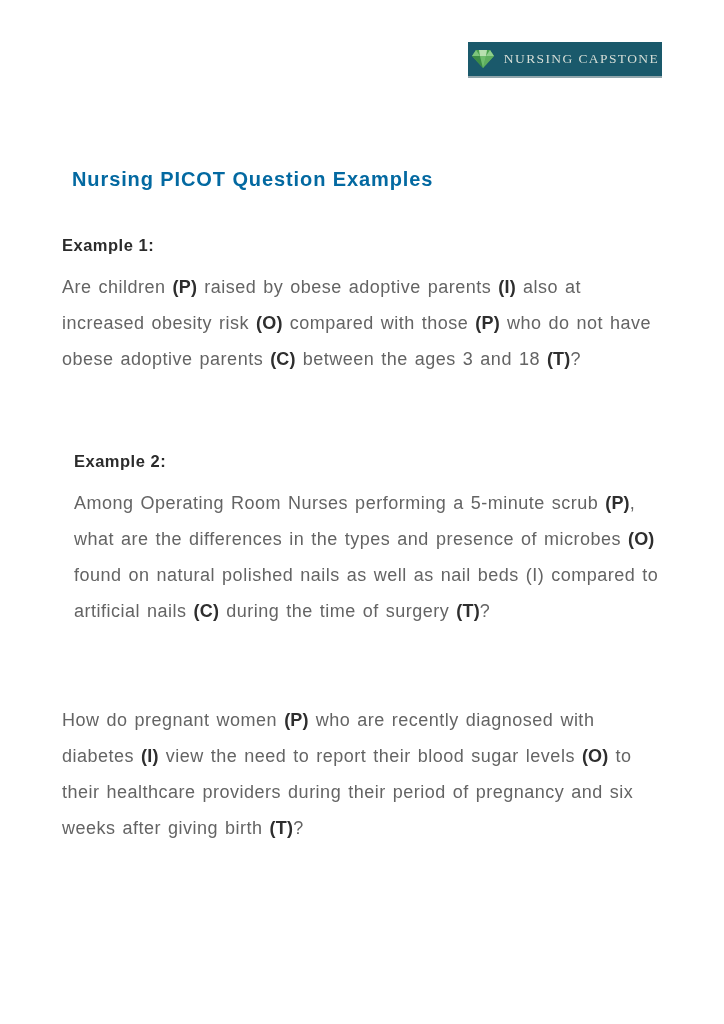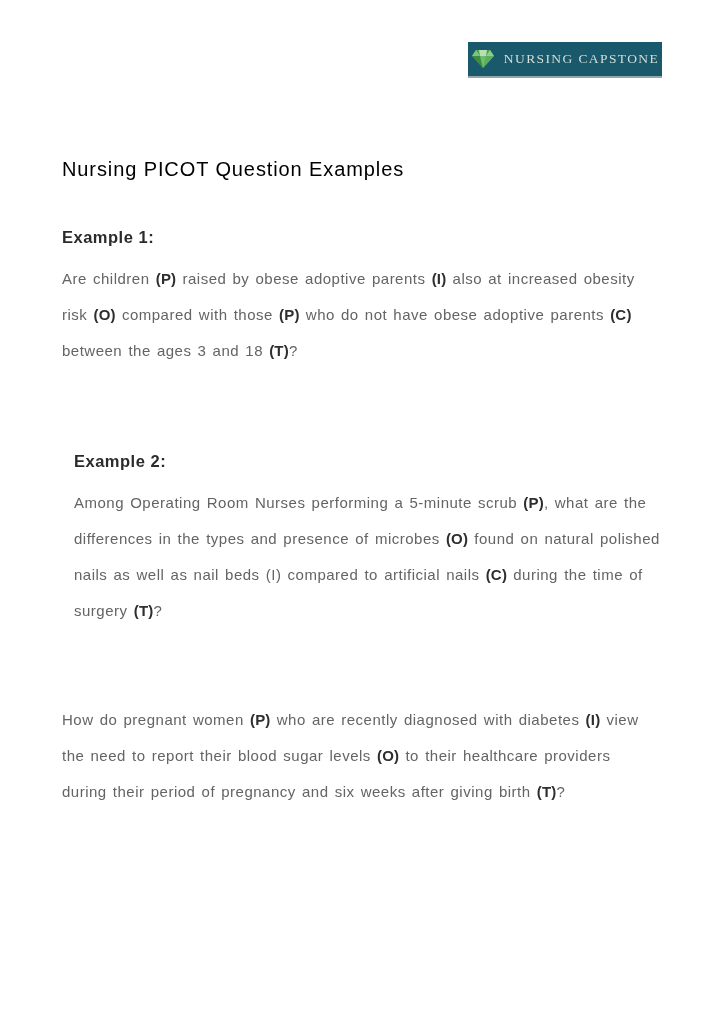--- a/index.html
+++ b/index.html
@@ -31,53 +31,53 @@
     color: #d6ded7;
     font-size: 13.5px;
     letter-spacing: 1.4px;
     white-space: nowrap;
   }
   
   .title {
     position: absolute;
     left: 62px;
     top: 158px;
-    margin: 0;
+    margin: 10px;
     font-size: 20px;
-    font-weight: normal;
-    color: #000000;
+    font-weight: bold;
+    color: #0369a1;
     letter-spacing: 0.9px;
   }
   
   .example {
     position: absolute;
     left: 62px;
     width: 594px;
   }
   .example h2 {
     margin: 0 0 14px 0;
     font-size: 16.5px;
     font-weight: bold;
     color: #2b2b2b;
     letter-spacing: 0.5px;
   }
   .example p {
     margin: 0;
-    font-size: 15px;
+    font-size: 18px;
     line-height: 36px;
     color: #646464;
     letter-spacing: 0.5px;
     word-spacing: 1.5px;
   }
   .picot-bold {
     font-weight: bold;
     color: #2e2e2e;
     letter-spacing: 0.2px;
   }
-  .ex1 { top: 228px; }
+  .ex1 { top: 236px; }
   .ex2 { top: 452px; margin-left: 12px; }
   .ex3 { top: 702px; }
 </style>
 </head>
 <body>
 
 <div class="page">
 
   <div class="logo">
     <span class="gem">

